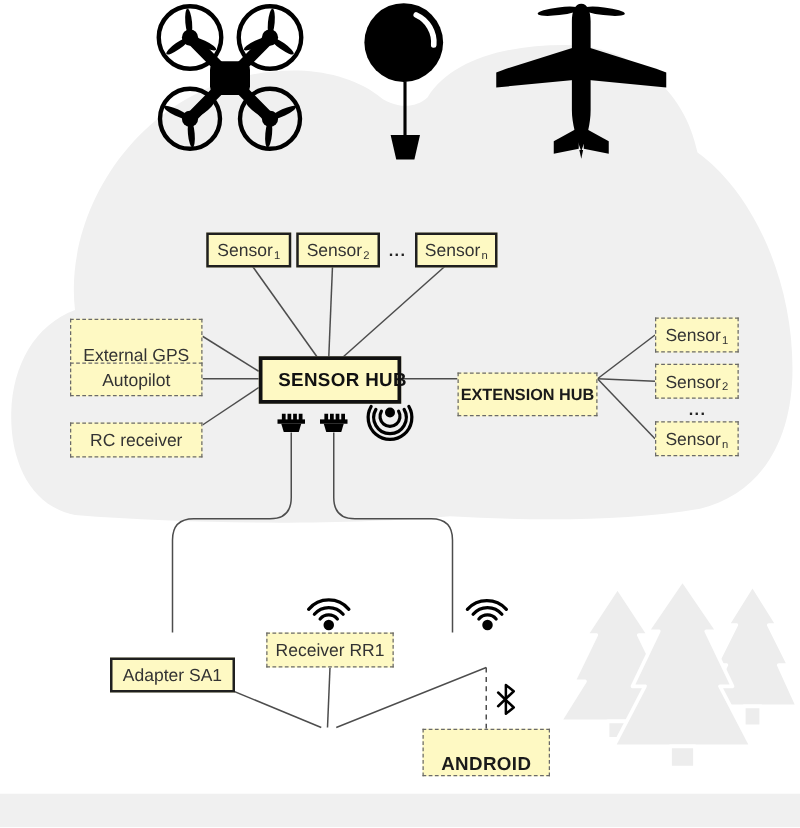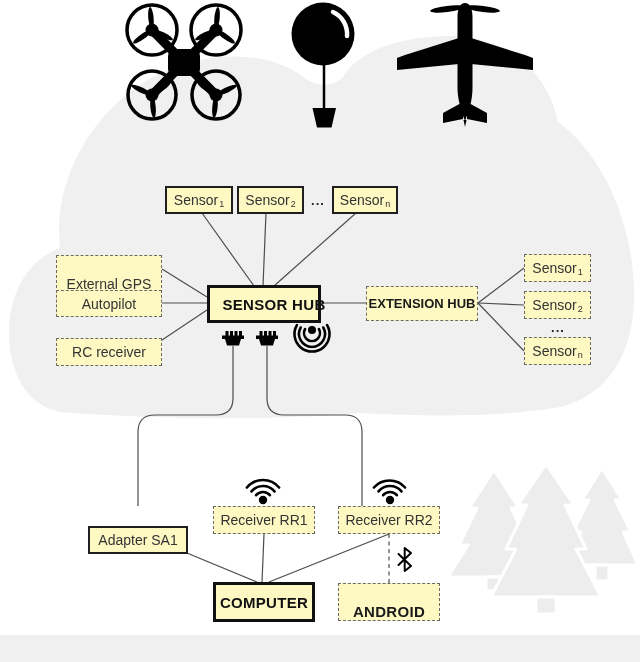--- a/index.html
+++ b/index.html
@@ -227,21 +227,21 @@
   <div class="box dashed" style="left:56px;top:290px;width:106px;height:27px;">
     <span>Autopilot</span>
   </div>
   <div class="box dashed" style="left:56px;top:338px;width:106px;height:28px;">
     <span>RC receiver</span>
   </div>
 
   <div class="box thick" style="left:207px;top:285px;width:114px;height:38px;padding-left:20px;">
     <span>SENSOR HUB</span>
   </div>
-  <div class="box dashed bold hubfont" style="left:366px;top:286px;width:112px;height:35px;text-align:right;">
+  <div class="box dashed bold hubfont" style="left:366px;top:298px;width:112px;height:35px;text-align:right;">
     <span>EXTENSION HUB</span>
   </div>
 
   <div class="box dashed" style="left:524px;top:254px;width:67px;height:28px;">
     <span>Sensor</span>
       <span class="sub">1</span>
   </div>
   <div class="box dashed" style="left:524px;top:291px;width:67px;height:28px;">
     <span>Sensor</span>
       <span class="sub">2</span>
@@ -251,23 +251,17 @@
     <span>Sensor</span>
       <span class="sub">n</span>
   </div>
 
   <div class="box solid" style="left:88px;top:506px;width:100px;height:28px;margin-top:20px;">
     <span>Adapter SA1</span>
   </div>
   <div class="box dashed" style="left:213px;top:506px;width:102px;height:28px;">
     <span>Receiver RR1</span>
   </div>
-  <div class="box dashed" style="left:338px;top:506px;width:102px;height:28px;">
-    <span>Receiver RR2</span>
-  </div>
-  <div class="box thick" style="left:213px;top:582px;width:102px;height:40px;">
-    <span>COMPUTER</span>
-  </div>
   <div class="box dashed bold" style="left:338px;top:583px;width:102px;height:38px;font-size:15px;letter-spacing:.3px;align-items:flex-end;">
     <span>ANDROID</span>
   </div>
 
 </div>
 
 </body></html>

